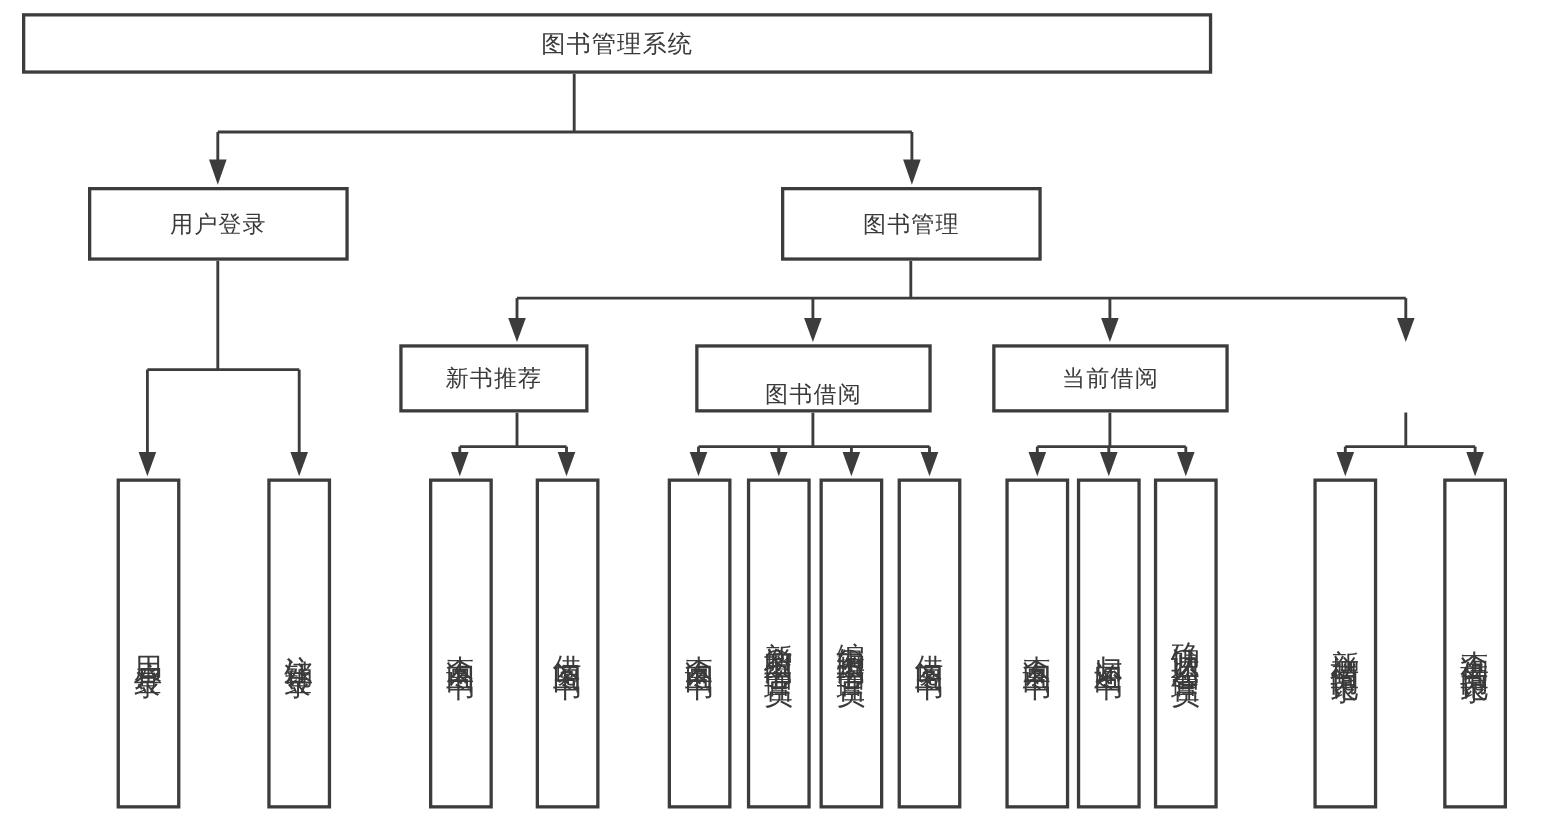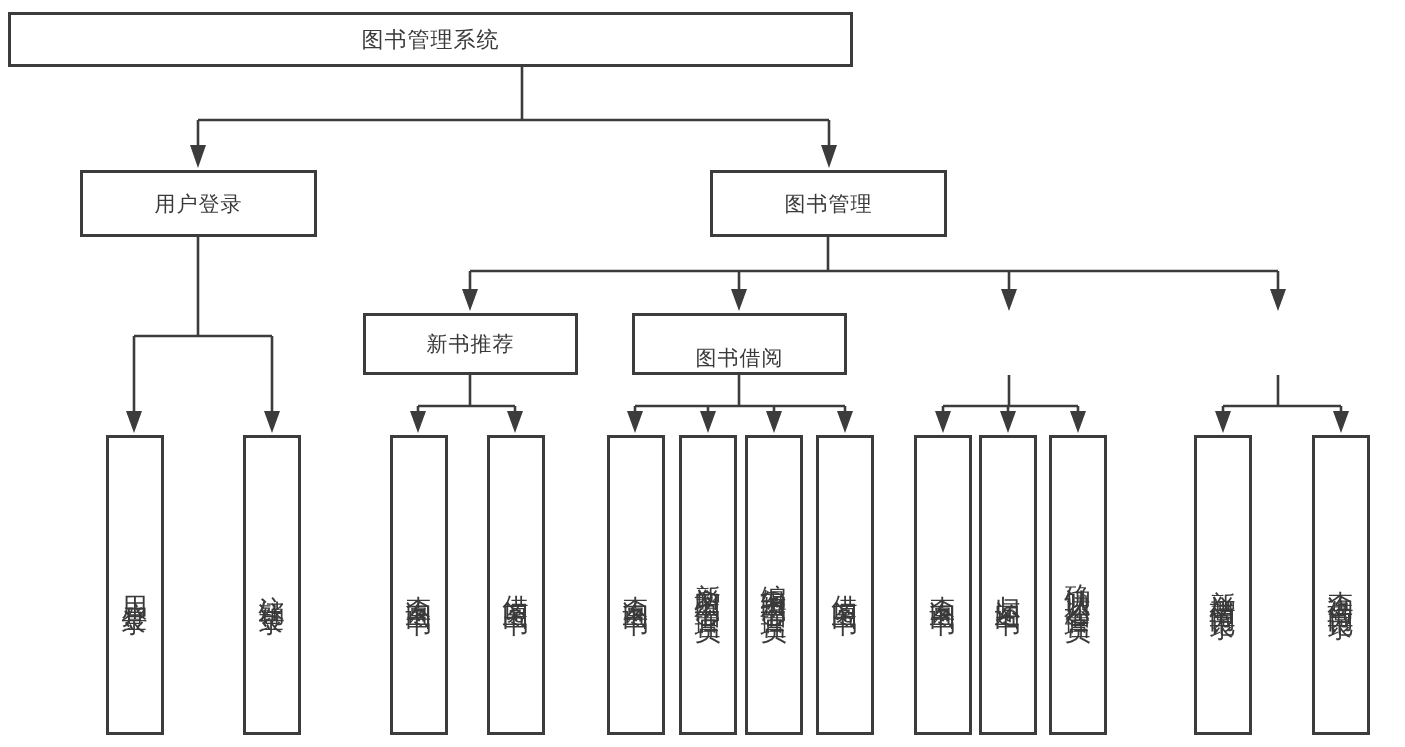--- a/index.html
+++ b/index.html
@@ -38,24 +38,24 @@
   .node.h-branch { font-size: 21px; letter-spacing: 1px; }
   .node.leaf span {
     writing-mode: vertical-rl;
     text-orientation: mixed;
     font-size: 26px;
     letter-spacing: 5px;
     line-height: 1;
     white-space: nowrap;
   }
   
-  .n-root        { left: 8px;   top: 12px;  width: 845px; height: 55px; }
+  .n-root        { left: 20px;   top: 12px;  width: 1082px; height: 55px; }
   .n-user-login  { left: 80px;   top: 170px; width: 237px;  height: 67px; }
   .n-book-mgmt   { left: 710px;  top: 170px; width: 237px;  height: 67px; text-align: center; }
-  .n-new-books   { left: 363px;  top: 313px; width: 215px;  height: 62px; }
+  .n-new-books   { left: 363px;  top: 313px; width: 172px;  height: 62px; }
   .n-book-borrow { left: 632px;  top: 313px; width: 215px;  height: 62px; align-items: flex-end; }
   .n-current     { left: 902px;  top: 313px; width: 215px;  height: 62px; }
   .n-records     { left: 1171px; top: 313px; width: 215px;  height: 62px; }
   .leaf { top: 435px; height: 300px; width: 58px; }
   .n-leaf-login       { left: 106px; }
   .n-leaf-logout      { left: 243px; }
   .n-leaf-nb-query    { left: 390px; }
   .n-leaf-nb-borrow   { left: 487px; }
   .n-leaf-bb-query    { left: 607px; }
   .n-leaf-bb-add      { left: 679px; }
@@ -158,20 +158,23 @@
   <div class="node h-branch n-book-mgmt">
     <span>图书管理</span>
   </div>
 
   <div class="node h-branch n-new-books">
     <span>新书推荐</span>
   </div>
   <div class="node h-branch n-book-borrow">
     <span>图书借阅</span>
   </div>
+  <div class="node h-branch n-current">
+    <span>当前借阅</span>
+  </div>
 
   <div class="node leaf n-leaf-login">
     <span>用户登录</span>
   </div>
   <div class="node leaf n-leaf-logout">
     <span>注销登录</span>
   </div>
 
   <div class="node leaf n-leaf-nb-query">
     <span>查询图书</span>

